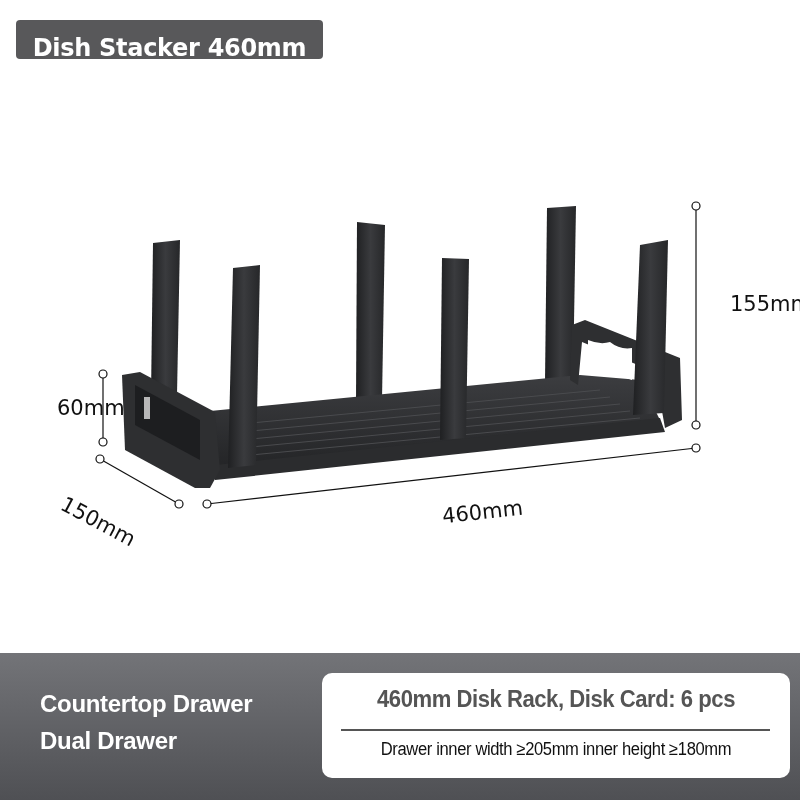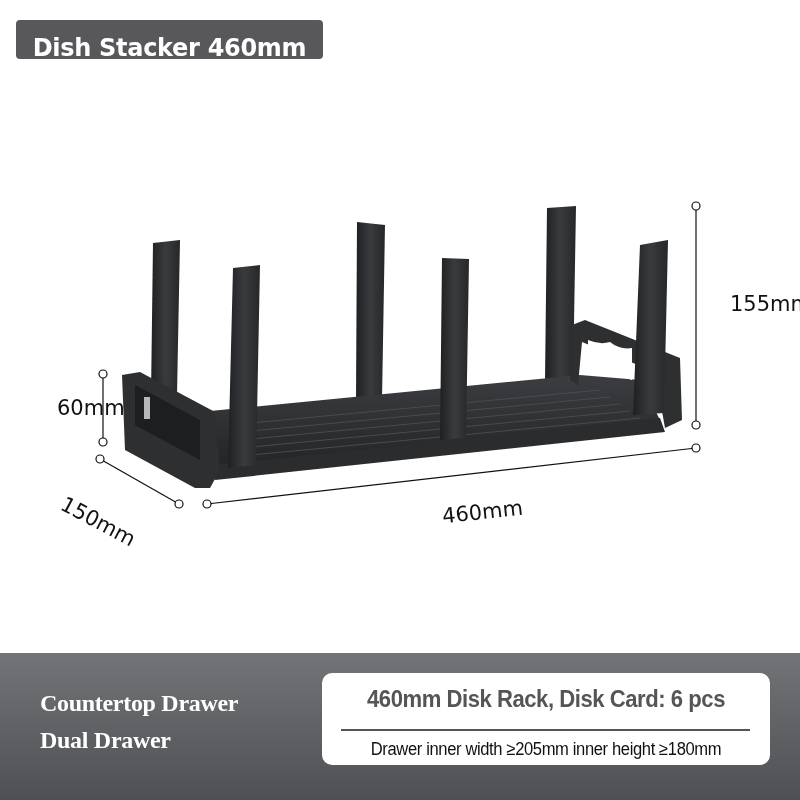--- a/index.html
+++ b/index.html
@@ -1,22 +1,22 @@
 <!DOCTYPE html>
 <html><head>
 <meta charset="utf-8">
 <style>
   html,body{margin:0;padding:0;}
   body{width:800px;height:800px;position:relative;background:#ffffff;overflow:hidden;font-family:"Liberation Sans",sans-serif;}
   .title-badge{position:absolute;left:16px;top:20px;width:307px;height:39px;background:#58585a;border-radius:4px;color:#fff;font-family:"DejaVu Sans",sans-serif;font-weight:bold;font-size:24px;line-height:56px;text-align:center;letter-spacing:-0.3px;}
   .product{position:absolute;left:0;top:0;width:800px;height:640px;}
   .dim-label{position:absolute;font-family:"DejaVu Sans",sans-serif;font-size:21px;color:#111;white-space:nowrap;}
   .bottom-bar{position:absolute;left:0;top:653px;width:800px;height:147px;background:linear-gradient(#737478,#4f5054);}
-  .bb-left{position:absolute;left:40px;top:32px;color:#fff;font-family:Liberation Serif, serif;font-weight:bold;font-size:24px;line-height:37px;letter-spacing:-0.3px;}
-  .bb-card{position:absolute;left:322px;top:20px;width:448px;height:92px;background:#fff;border-radius:10px;}
+  .bb-left{position:absolute;left:40px;top:32px;color:#fff;font-family:Liberation Sans, sans-serif;font-weight:bold;font-size:24px;line-height:37px;letter-spacing:-0.3px;}
+  .bb-card{position:absolute;left:322px;top:20px;width:448px;height:105px;background:#fff;border-radius:10px;padding-left:20px;}
   .bb-card-title{position:absolute;left:0;right:0;top:12px;text-align:center;font-family:"Liberation Sans",sans-serif;font-weight:bold;font-size:24px;color:#555;letter-spacing:-0.5px;transform:scaleX(0.92);}
   .bb-card-divider{position:absolute;left:19px;right:20px;top:56px;height:2px;background:#555;}
   .bb-card-sub{position:absolute;left:0;right:0;top:66px;text-align:center;font-family:"Liberation Sans",sans-serif;font-size:18px;color:#111;letter-spacing:-0.4px;transform:scaleX(0.92);}
 </style>
 </head>
 <body>
 
 <div class="title-badge">
   <span>Dish Stacker 460mm</span>
 </div>

